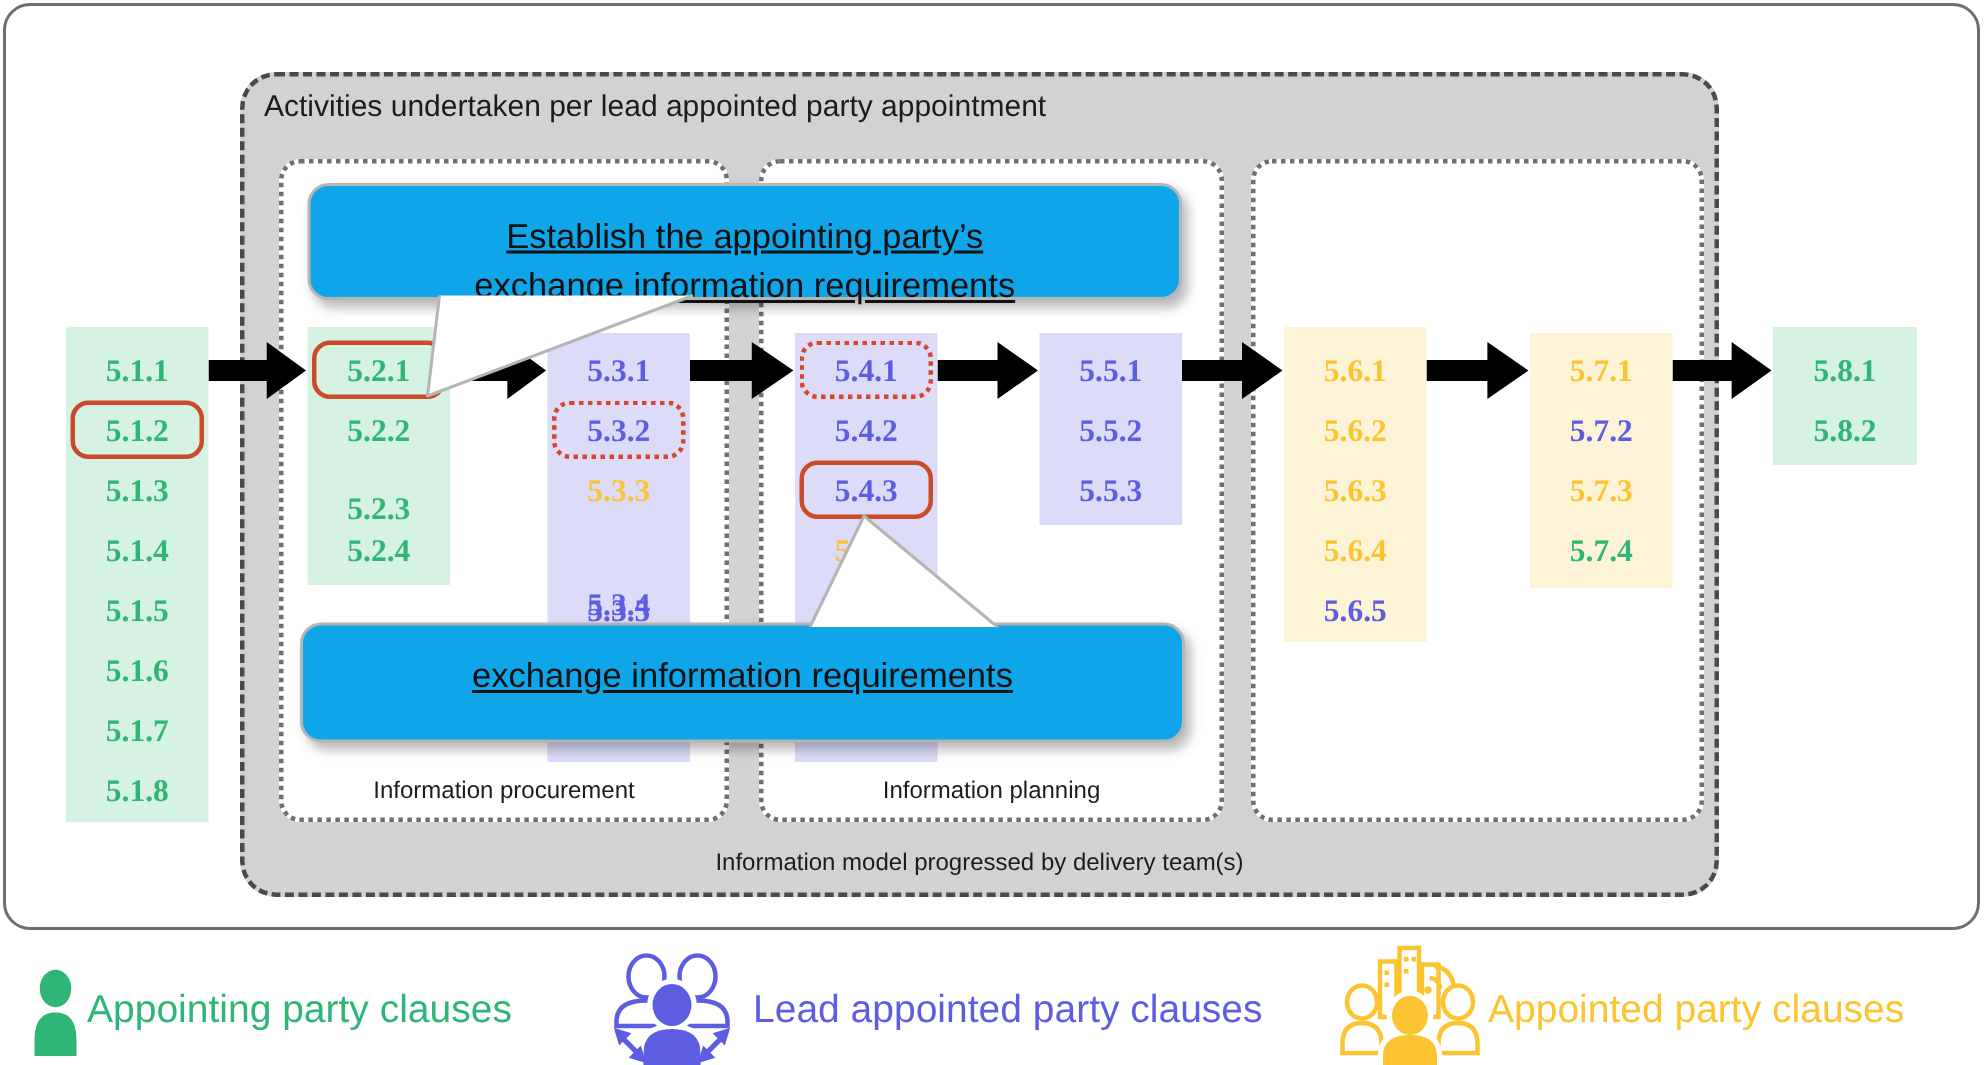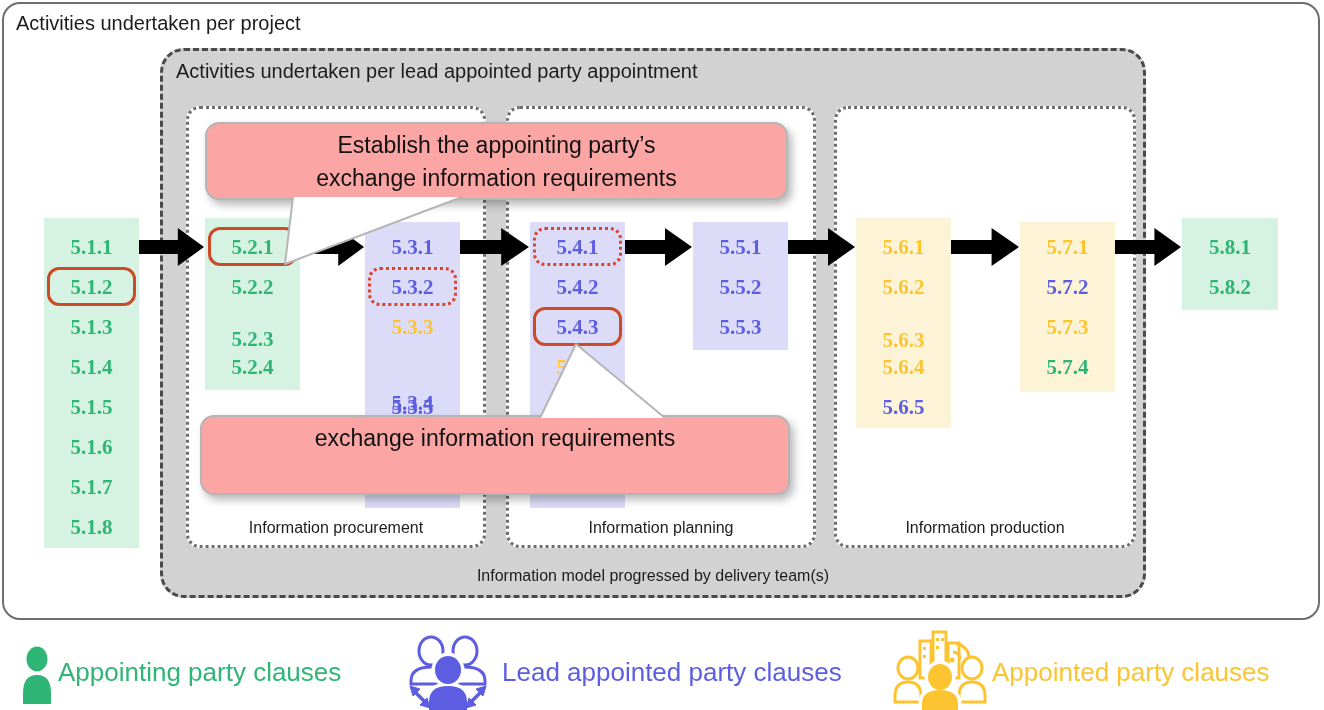--- a/index.html
+++ b/index.html
@@ -20,45 +20,43 @@
   .delivery-label{left:160px;top:567px;width:986px;text-align:center;font-size:16px;
                   color:#1c1c1c;z-index:2;}
   .col-bg{position:absolute;z-index:1;}
   .clause-item{position:absolute;height:40px;line-height:40px;text-align:center;
                font-family:Liberation Serif, serif;font-weight:700;font-size:21px;z-index:2;}
   .ring{position:absolute;left:3px;right:3px;top:0;bottom:1px;border-radius:12px;
         box-sizing:border-box;}
   .ring.solid{border:3.5px solid #cb4b28;}
   .ring.dotted{border:3px dotted #d8442c;}
   .flow-arrow{position:absolute;z-index:3;}
-  .callout{position:absolute;background:#fca5a5;border:2px solid #b5b5b5;border-radius:14px;
+  .callout{position:absolute;background:#0ea5e9;border:2px solid #b5b5b5;border-radius:14px;
            box-shadow:4px 5px 8px rgba(0,0,0,0.28);z-index:6;text-align:center;color:#111;
-           font-size:23px;line-height:33px;padding-top:5px;box-sizing:border-box;}
+           font-size:23px;line-height:33px;padding-top:17px;box-sizing:border-box;text-decoration:underline;}
   .tail{position:absolute;z-index:7;}
   .legend-label{position:absolute;font-size:26px;line-height:32px;white-space:nowrap;}
 </style>
 </head>
 <body>
 
 <div class="stage">
 
   <div class="abs outer-box"></div>
-  <div class="abs title" style="left:16px;top:12px;">Activities undertaken per project</div>
 
   <div class="abs gray-box"></div>
   <div class="abs title" style="left:176px;top:60px;">Activities undertaken per lead appointed party appointment</div>
 
   <div class="abs sub-box" id="box-procurement">
     <div class="section-label">Information procurement</div>
   </div>
   <div class="abs sub-box" id="box-planning">
     <div class="section-label">Information planning</div>
   </div>
   <div class="abs sub-box" id="box-production">
-    <div class="section-label">Information production</div>
   </div>
 
   <div class="abs delivery-label">Information model progressed by delivery team(s)</div>
 
   <div id="dynamic-layer">
       <div class="col-bg" style="left: 44px; top: 218px; width: 95px; height: 330px; background: rgb(214, 242, 226);"></div>
       <div class="clause-item" style="left: 44px; width: 95px; top: 227px; color: rgb(47, 181, 117);">5.1.1</div>
       <div class="clause-item" style="left: 44px; width: 95px; top: 267px; color: rgb(47, 181, 117);">5.1.2<div class="ring solid"></div></div>
       <div class="clause-item" style="left: 44px; width: 95px; top: 307px; color: rgb(47, 181, 117);">5.1.3</div>
       <div class="clause-item" style="left: 44px; width: 95px; top: 347px; color: rgb(47, 181, 117);">5.1.4</div>
@@ -87,21 +85,21 @@
       <div class="clause-item" style="left: 530px; width: 95px; top: 387px; color: rgb(93, 93, 226);">5.4.5</div>
       <div class="clause-item" style="left: 530px; width: 95px; top: 427px; color: rgb(93, 93, 226);">5.4.6</div>
       <div class="clause-item" style="left: 530px; width: 95px; top: 467px; color: rgb(93, 93, 226);">5.4.7</div>
       <div class="col-bg" style="left: 693px; top: 222px; width: 95px; height: 128px; background: rgb(220, 220, 248);"></div>
       <div class="clause-item" style="left: 693px; width: 95px; top: 227px; color: rgb(93, 93, 226);">5.5.1</div>
       <div class="clause-item" style="left: 693px; width: 95px; top: 267px; color: rgb(93, 93, 226);">5.5.2</div>
       <div class="clause-item" style="left: 693px; width: 95px; top: 307px; color: rgb(93, 93, 226);">5.5.3</div>
       <div class="col-bg" style="left: 856px; top: 218px; width: 95px; height: 210px; background: rgb(253, 243, 214);"></div>
       <div class="clause-item" style="left: 856px; width: 95px; top: 227px; color: rgb(252, 196, 49);">5.6.1</div>
       <div class="clause-item" style="left: 856px; width: 95px; top: 267px; color: rgb(252, 196, 49);">5.6.2</div>
-      <div class="clause-item" style="left: 856px; width: 95px; top: 320px; color: rgb(252, 196, 49);">5.6.3</div>
+      <div class="clause-item" style="left: 856px; width: 95px; top: 307px; color: rgb(252, 196, 49);">5.6.3</div>
       <div class="clause-item" style="left: 856px; width: 95px; top: 347px; color: rgb(252, 196, 49);">5.6.4</div>
       <div class="clause-item" style="left: 856px; width: 95px; top: 387px; color: rgb(93, 93, 226);">5.6.5</div>
       <div class="col-bg" style="left: 1020px; top: 222px; width: 95px; height: 170px; background: rgb(253, 243, 214);"></div>
       <div class="clause-item" style="left: 1020px; width: 95px; top: 227px; color: rgb(252, 196, 49);">5.7.1</div>
       <div class="clause-item" style="left: 1020px; width: 95px; top: 267px; color: rgb(93, 93, 226);">5.7.2</div>
       <div class="clause-item" style="left: 1020px; width: 95px; top: 307px; color: rgb(252, 196, 49);">5.7.3</div>
       <div class="clause-item" style="left: 1020px; width: 95px; top: 347px; color: rgb(47, 181, 117);">5.7.4</div>
       <div class="col-bg" style="left: 1182px; top: 218px; width: 96px; height: 92px; background: rgb(214, 242, 226);"></div>
       <div class="clause-item" style="left: 1182px; width: 96px; top: 227px; color: rgb(47, 181, 117);">5.8.1</div>
       <div class="clause-item" style="left: 1182px; width: 96px; top: 267px; color: rgb(47, 181, 117);">5.8.2</div>

